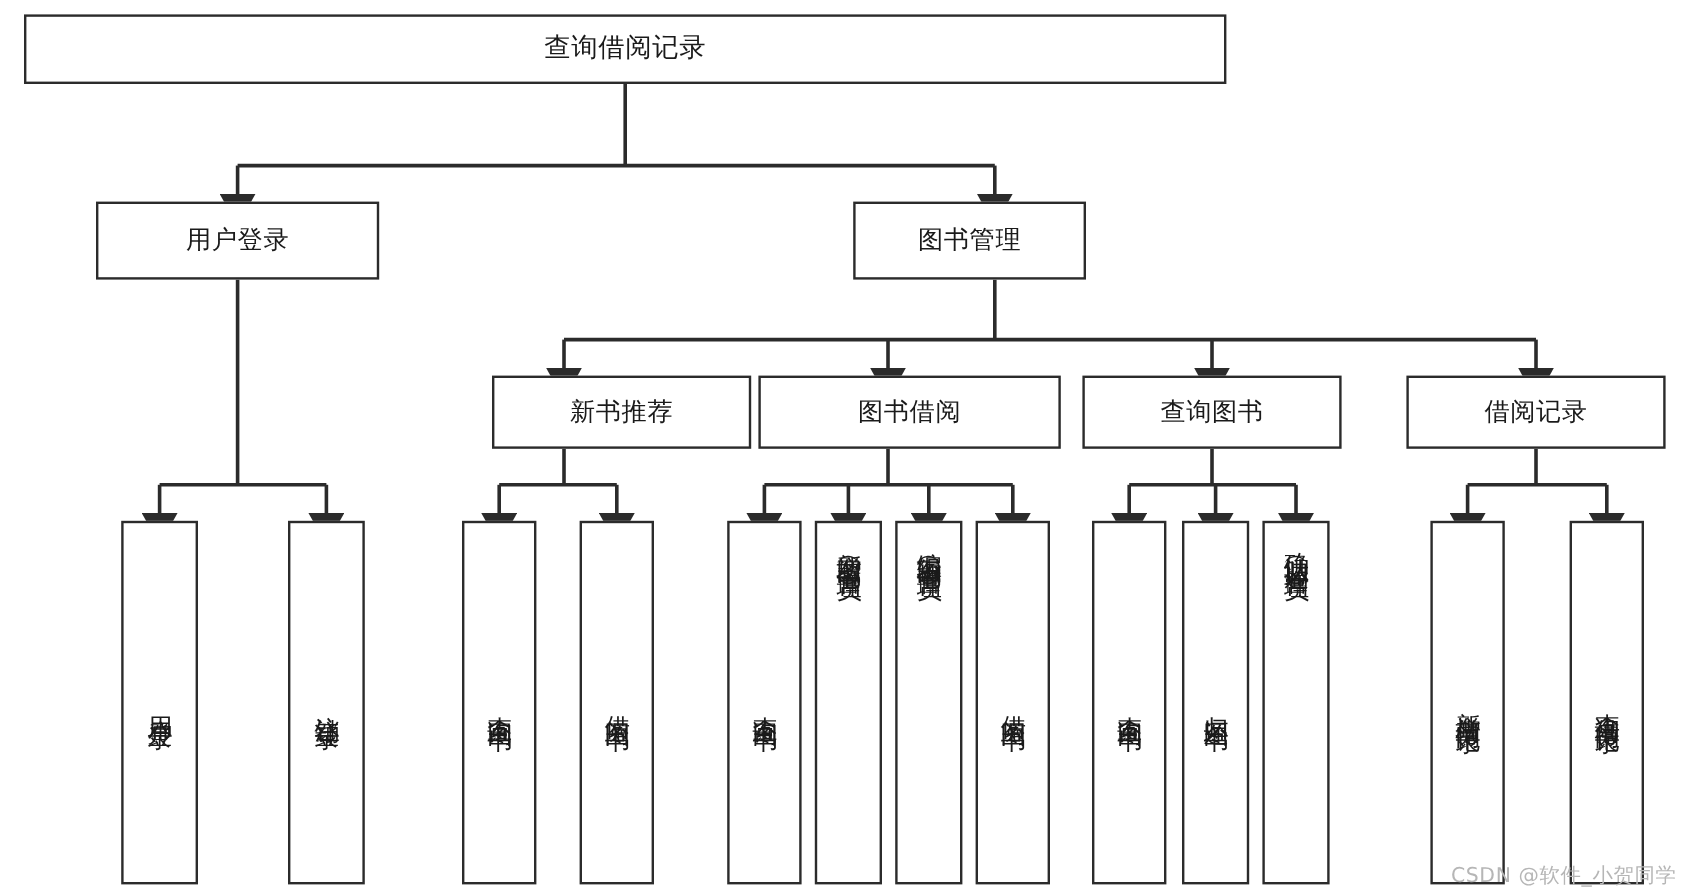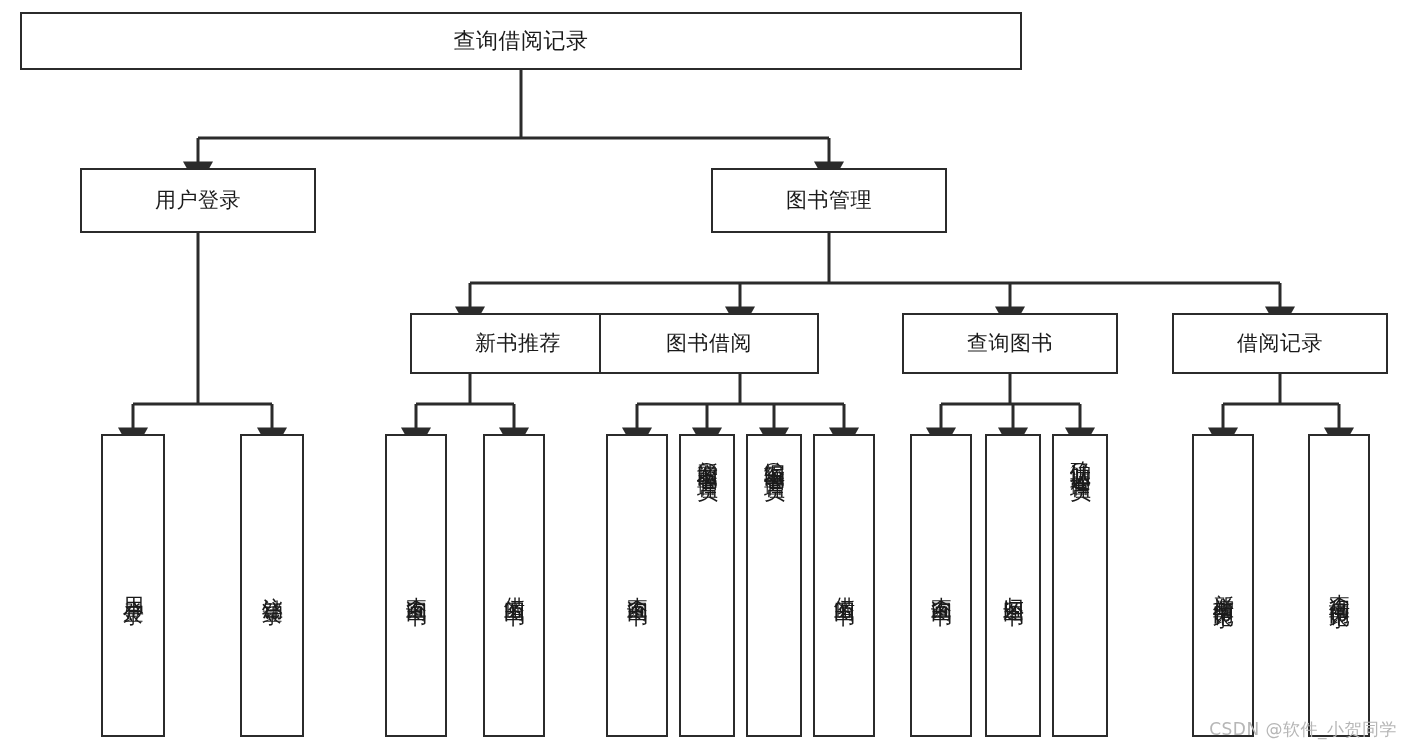--- a/index.html
+++ b/index.html
@@ -126,27 +126,27 @@
       </g>
   </svg>
 
   <div id="node-layer">
       <div class="node horiz root" style="left: 20px; top: 12px; width: 1002px; height: 58px;">
         <span class="node-label">查询借阅记录</span>
       </div>
       <div class="node horiz" style="left: 80px; top: 168px; width: 236px; height: 65px;">
         <span class="node-label">用户登录</span>
       </div>
-      <div class="node horiz" style="left: 711px; top: 168px; width: 236px; height: 65px;">
+      <div class="node horiz" style="left: 711px; top: 168px; width: 194px; height: 65px;">
         <span class="node-label">图书管理</span>
       </div>
       <div class="node horiz" style="left: 362px; top: 313px; width: 216px; height: 61px; margin-left: 48px;">
         <span class="node-label">新书推荐</span>
       </div>
-      <div class="node horiz" style="left: 599px; top: 313px; width: 220px; height: 61px;">
+      <div class="node horiz" style="left: 632px; top: 313px; width: 252px; height: 61px;">
         <span class="node-label">图书借阅</span>
       </div>
       <div class="node horiz" style="left: 902px; top: 313px; width: 216px; height: 61px;">
         <span class="node-label">查询图书</span>
       </div>
       <div class="node horiz" style="left: 1172px; top: 313px; width: 216px; height: 61px;">
         <span class="node-label">借阅记录</span>
       </div>
       <div class="node vert centered" style="left: 101px; top: 434px; width: 64px; height: 303px;">
         <span class="node-label">用户登录</span>

